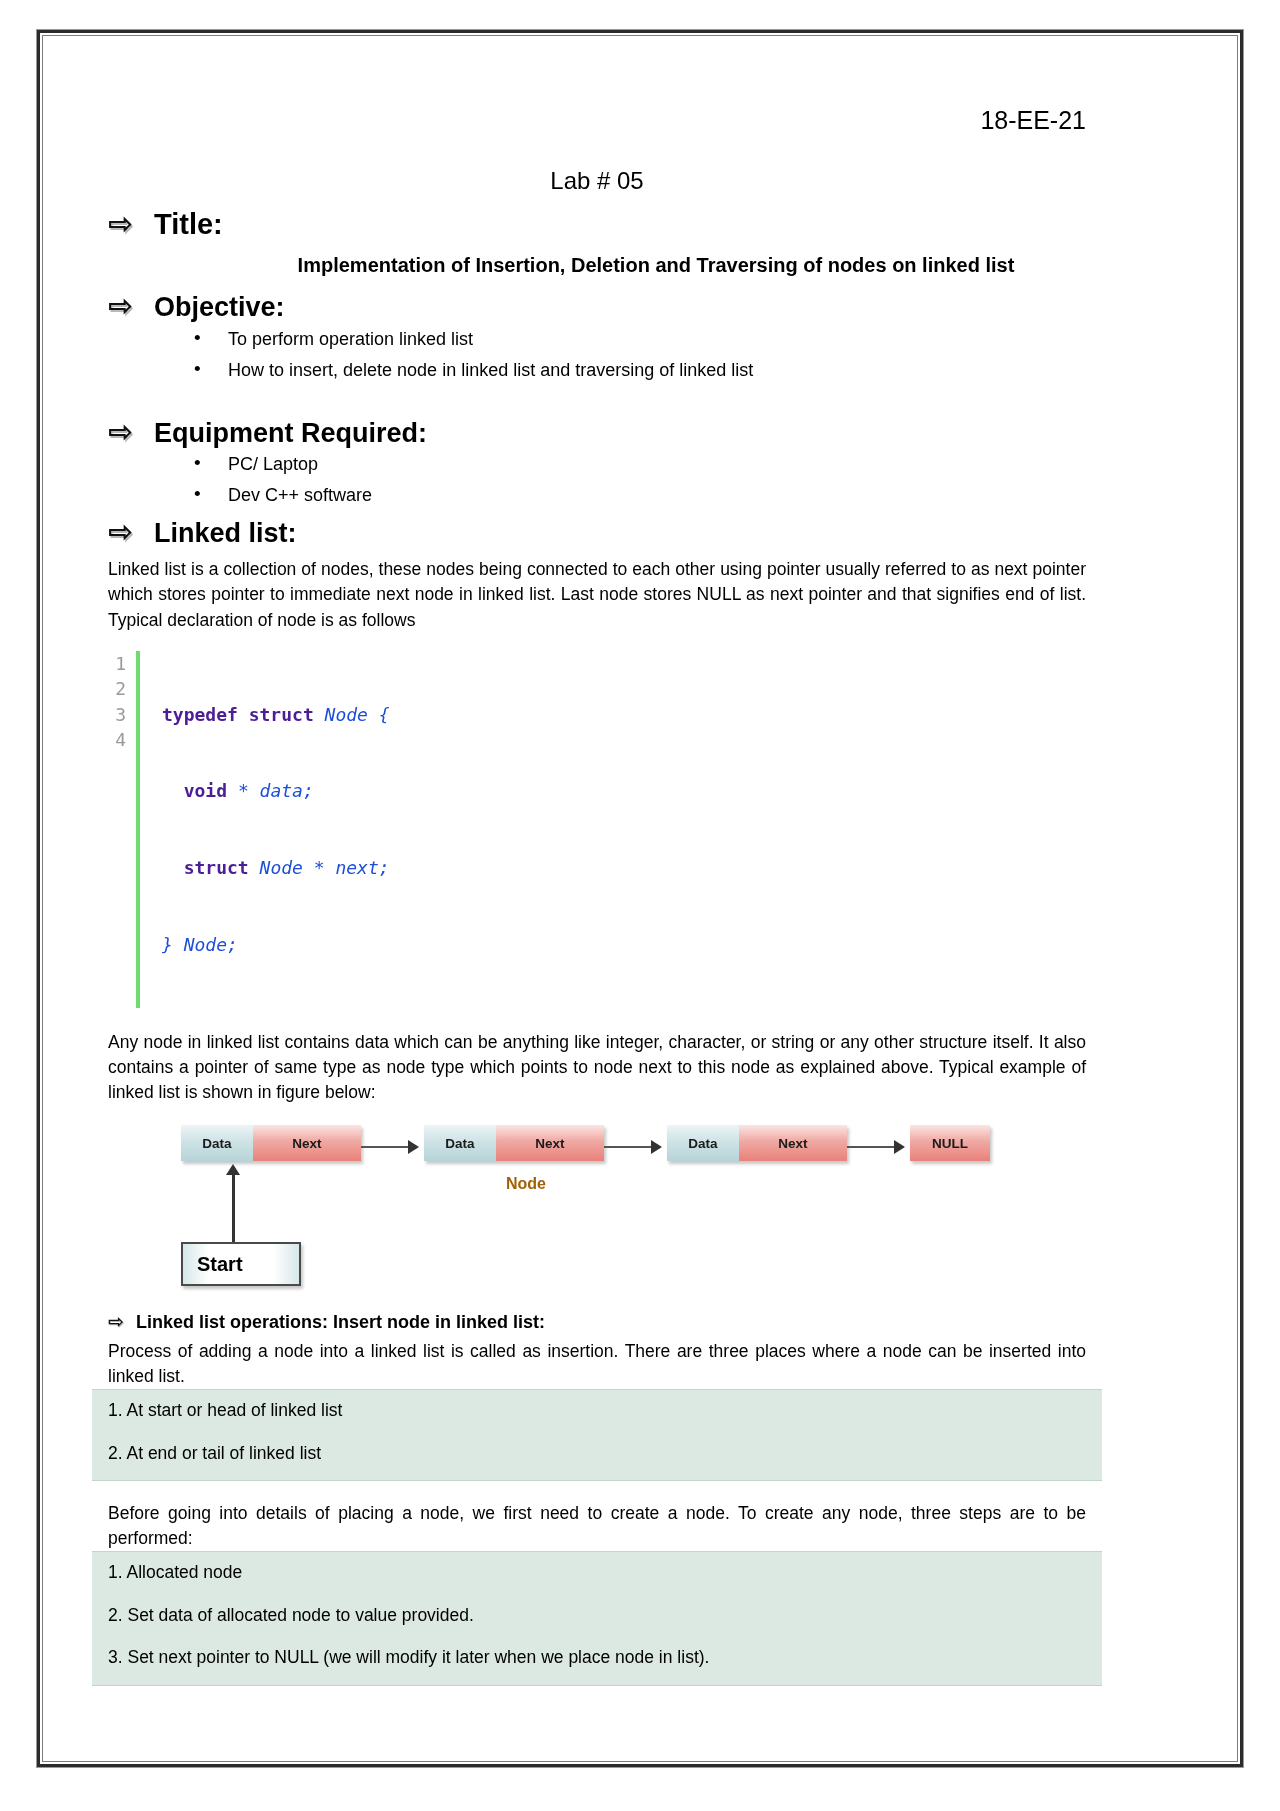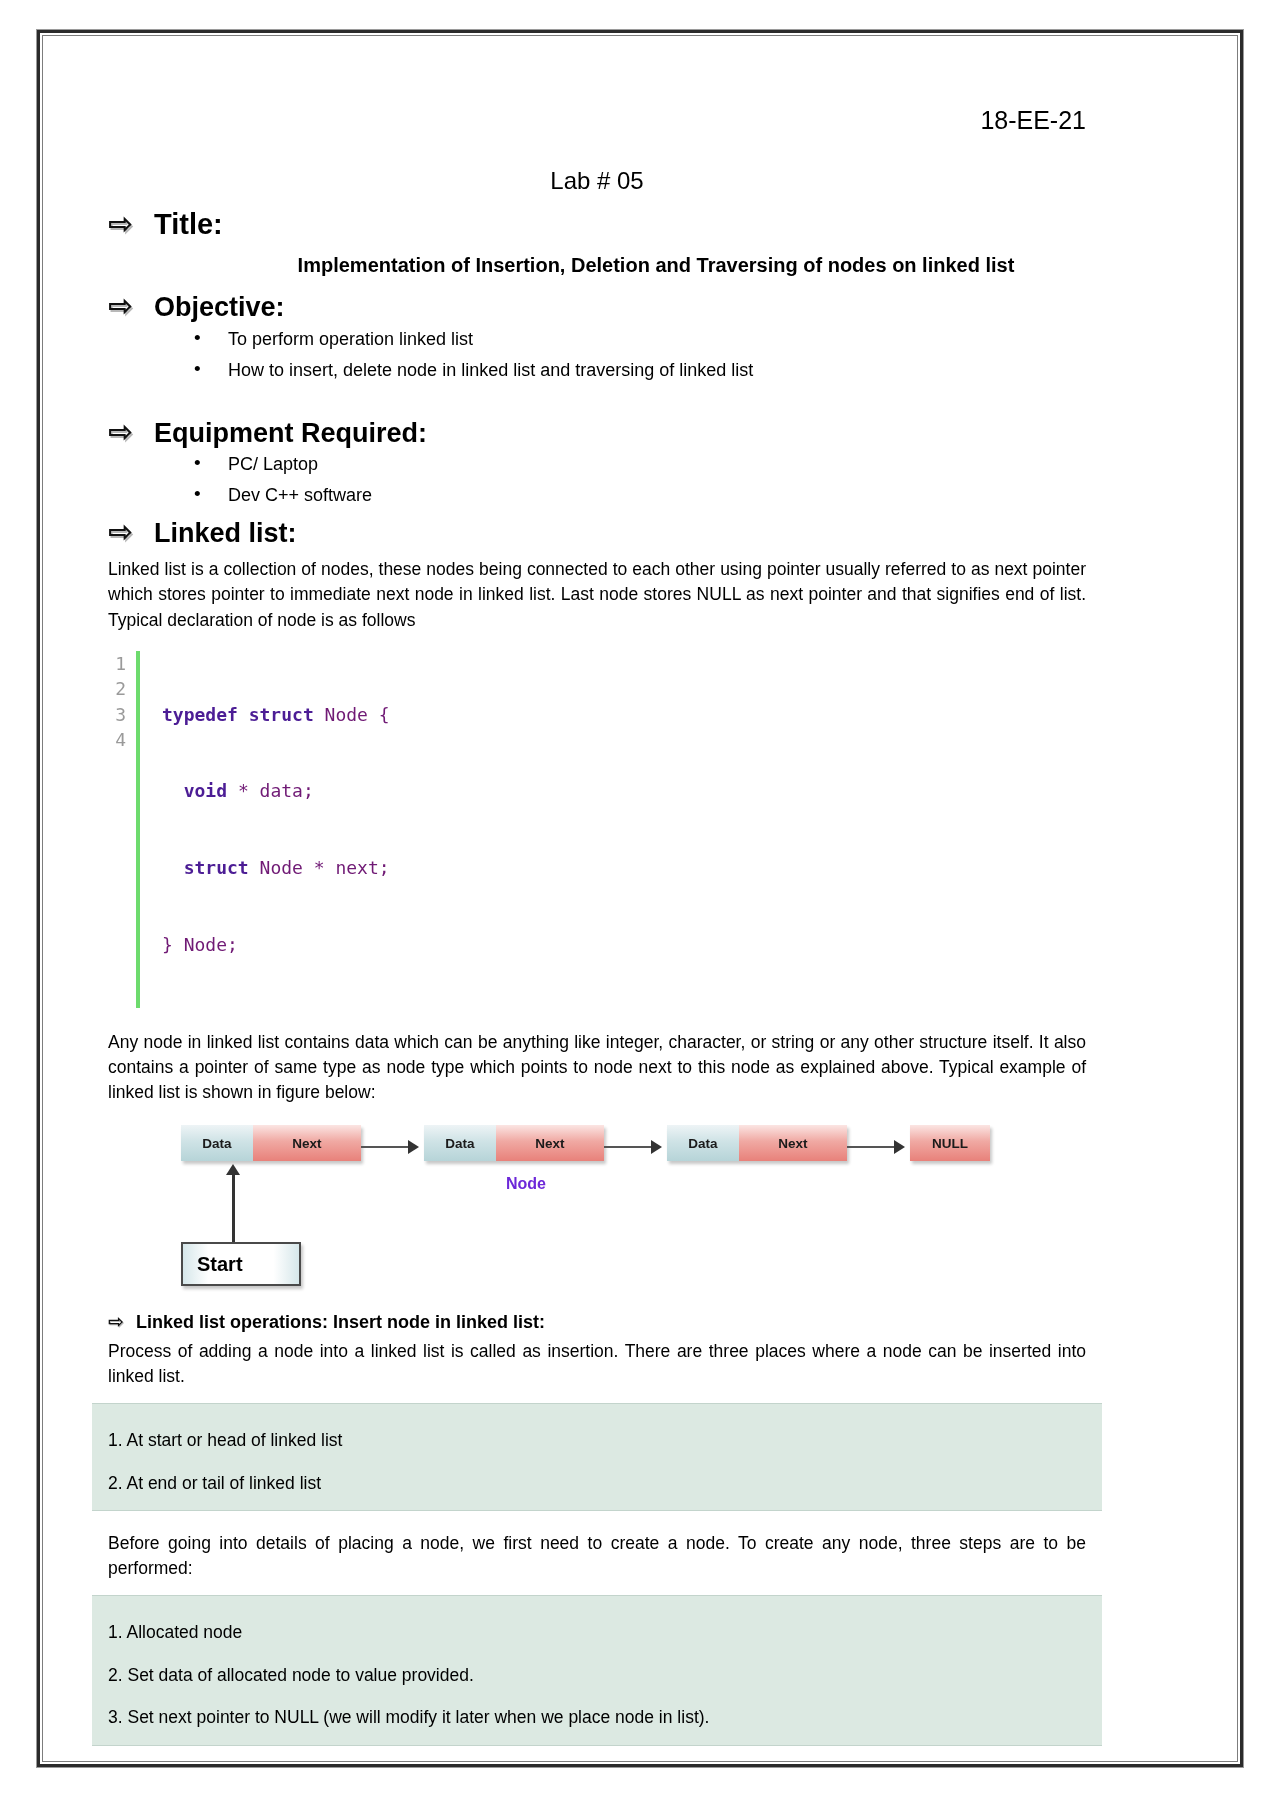--- a/index.html
+++ b/index.html
@@ -143,21 +143,21 @@
     user-select: none;
     width: 18px;
   }
   .code-bar {
     width: 4px;
     background: #6ddb6d;
     margin-right: 22px;
   }
   .code-body { white-space: pre; }
   .kw  { color: #4c1d95; font-weight: bold; }
-  .pln { color: #701a75; }
+  .pln { color: #1d4ed8; font-style: italic; }
 
   
   .figure {
     position: relative;
     margin-top: 12px;
     height: 195px;
   }
   .ll-node {
     position: absolute;
     top: 8px;
@@ -198,21 +198,21 @@
     width: 0; height: 0;
     border-top: 7px solid transparent;
     border-bottom: 7px solid transparent;
     border-left: 11px solid #333;
   }
   .node-label {
     position: absolute;
     top: 58px;
     font-size: 16px;
     font-weight: bold;
-    color: #6d28d9;
+    color: #a16207;
   }
   .start-box {
     position: absolute;
     left: 73px;
     top: 125px;
     width: 120px;
     height: 44px;
     border: 2px solid #4a4a4a;
     background: linear-gradient(to right, #d6e7ea 0%, #ffffff 22%, #ffffff 78%, #d6e7ea 100%);
     box-shadow: 2px 3px 3px rgba(0,0,0,0.22);
@@ -239,22 +239,21 @@
     border-left: 7px solid transparent;
     border-right: 7px solid transparent;
     border-bottom: 11px solid #333;
   }
 
   
   .green-block {
     background: #dce9e2;
     border-top: 1px solid #c3d4cc;
     border-bottom: 1px solid #c3d4cc;
-    margin-top: 14px;
-    padding: 28px 0 18px 0;
+    padding: 12px 0 18px 0;
     width: 1010px;
     margin-left: -16px;
     padding-left: 16px;
     box-sizing: border-box;
   }
   .green-block .gitem {
     font-size: 17.5px;
     line-height: 1.0;
     margin-bottom: 25px;
   }

